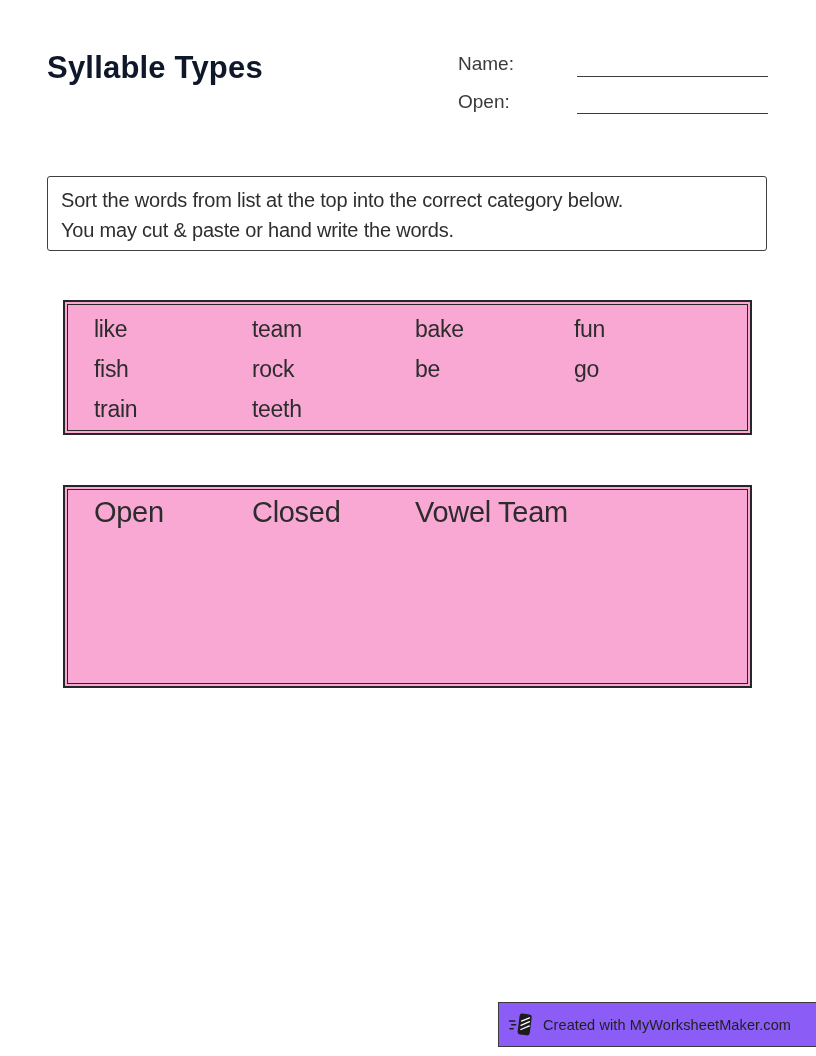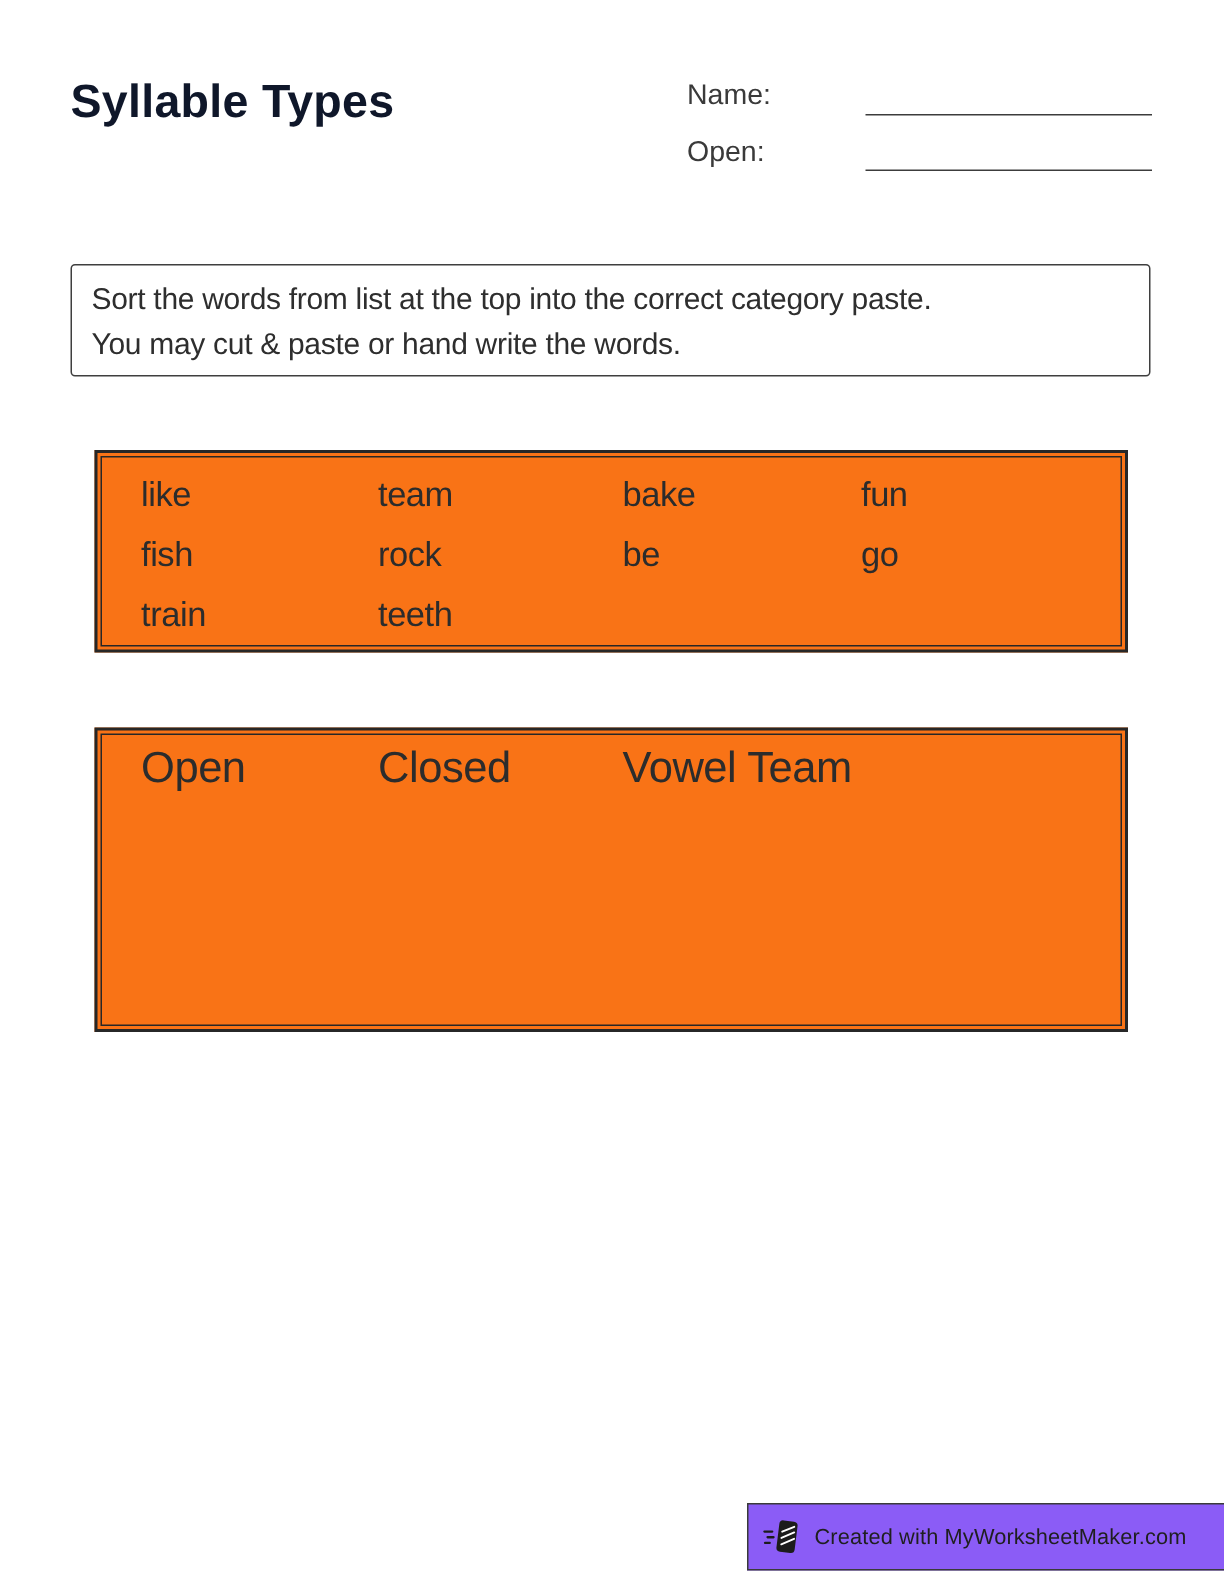--- a/index.html
+++ b/index.html
@@ -39,21 +39,21 @@
     border: 1.5px solid #3f3f3f; border-radius: 3px;
     padding: 8px 12px 0 13px;
     font-size: 20px; line-height: 30px; color: #2e2e2e;
     letter-spacing: -0.2px;
   }
   .instruction-box span { display: block; white-space: nowrap; }
 
   
   .dbox {
     position: absolute; left: 63px; width: 689px;
-    border: 2px solid #272727; padding: 2px; background: #f97316;
+    border: 2px solid #272727; padding: 2px; background: #f9a8d4;
   }
   .dbox-inner {
     width: 100%; height: 100%;
     border: 1px solid #272727;
   }
   .word-box { top: 300px; height: 135px; }
   .category-box { top: 485px; height: 203px; }
 
   .word-grid, .category-grid {
     display: grid;
@@ -87,21 +87,21 @@
 
 <h1 class="page-title">Syllable Types</h1>
 
 <div class="field-label name">Name:</div>
 <div class="blank-line name"></div>
 
 <div class="field-label date">Open:</div>
 <div class="blank-line date"></div>
 
 <div class="instruction-box">
-  <span>Sort the words from list at the top into the correct category paste.</span>
+  <span>Sort the words from list at the top into the correct category below.</span>
   <span>You may cut &amp; paste or hand write the words.</span>
 </div>
 
 <div class="dbox word-box">
   <div class="dbox-inner">
     <div class="word-grid">
       <div class="cell">like</div>
       <div class="cell">team</div>
       <div class="cell">bake</div>
       <div class="cell">fun</div>

